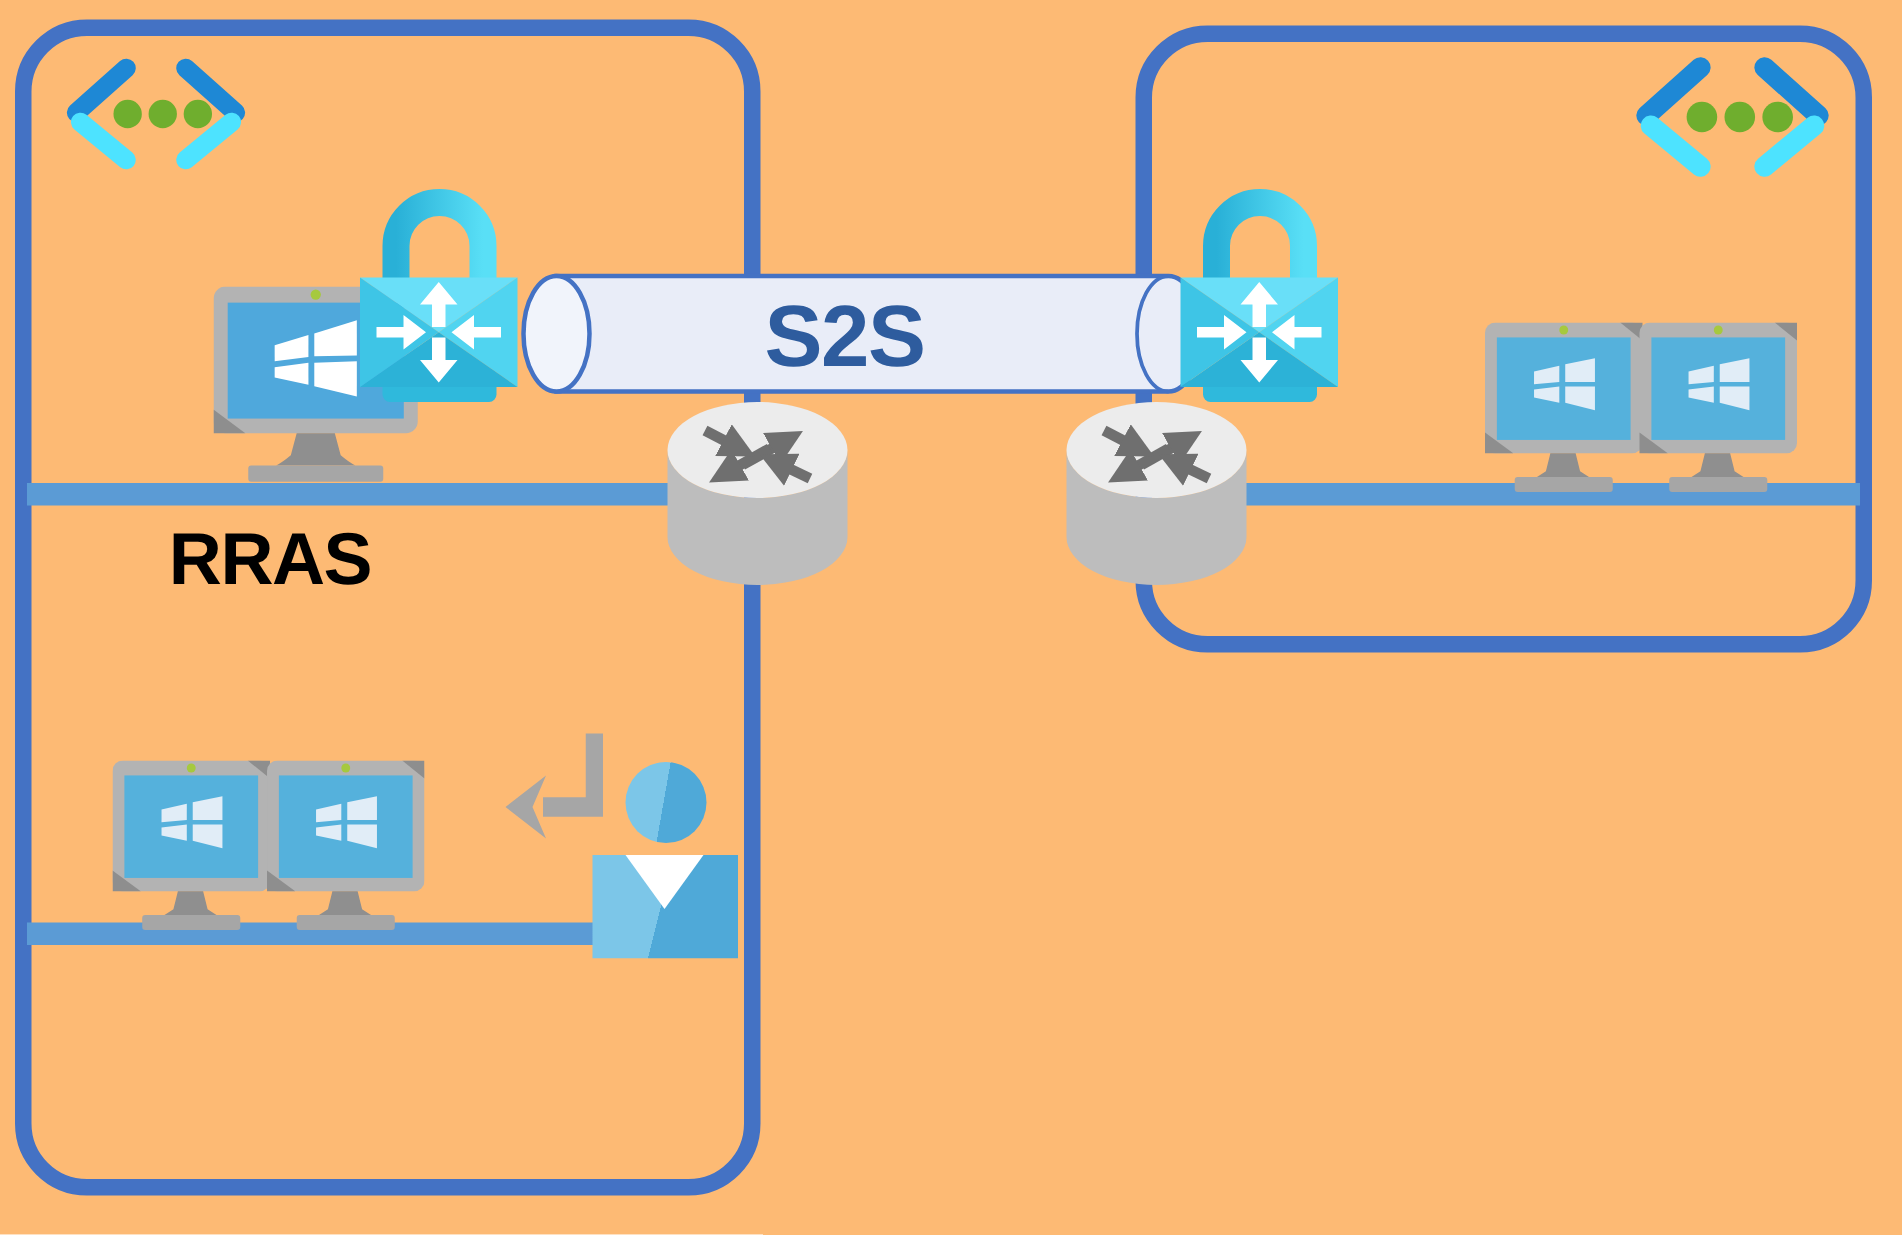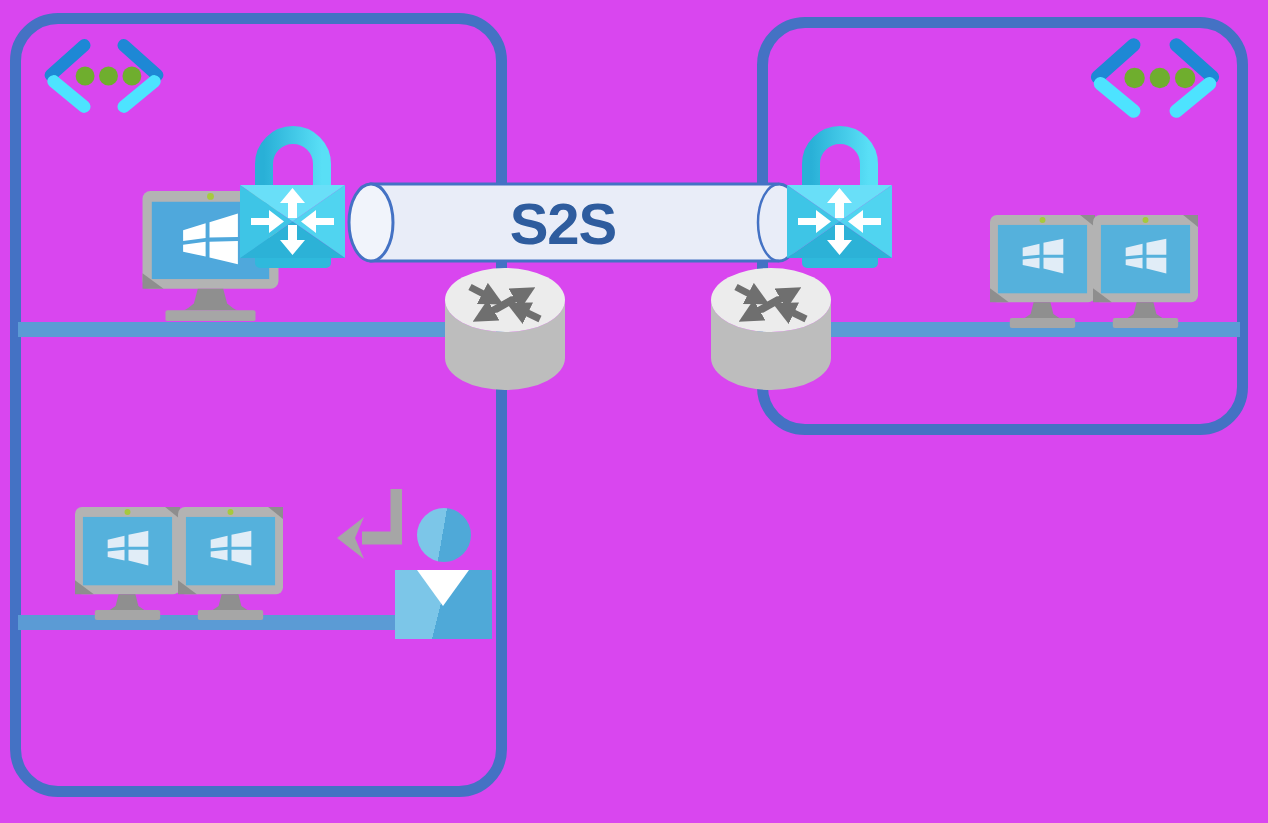--- a/index.html
+++ b/index.html
@@ -1,17 +1,17 @@
 <!DOCTYPE html>
 <html style="--box-border: #4472C4; --network-line: #5B9BD5; --tunnel-fill: #E9EDF8; --tunnel-cap-fill: #F1F4FB; --tunnel-label: #2E5C9E; --server-label: #000000; --lock: #2FB9DC; --lock-light: #59DFF6; --gateway-top: #69DFF8; --gateway-right: #50D4F0; --gateway-bottom: #2CB2D7; --gateway-left: #3EC5E6; --vnet-dark-blue: #1E88D5; --vnet-cyan: #4DE3FF; --vnet-green: #6FAE2E; --router-top: #ECECEC; --router-body: #BDBDBD; --router-arrow: #6F6F6F; --monitor-frame: #B3B3B3; --monitor-bevel: #8E8E8E; --monitor-screen: #4FA8DC; --monitor-screen2: #55B1DC; --monitor-stand: #8F8F8F; --monitor-base: #A6A6A6; --camera-dot: #A6C93E; --logo-white: #FFFFFF; --logo-pale: #E1EDF7; --user-light: #7CC6E8; --user-dark: #4FA9D8; --return-arrow: #A6A6A6;"><head>
 <meta charset="utf-8">
 <style>
   html,body{margin:0;padding:0;background:#fff;}
   body{font-family:"Liberation Sans","DejaVu Sans",sans-serif;}
-  .canvas{position:relative;width:1268px;height:823px;background:#d946ef;overflow:hidden;}
+  .canvas{position:relative;width:1268px;height:823px;background:#fdba74;overflow:hidden;}
   .abs{position:absolute;}
   .net-box{position:absolute;border:11px solid var(--box-border,#4472C4);border-radius:48px;background:transparent;z-index:1;}
   #box-left{left:10px;top:13px;width:475px;height:762px;}
   #box-right{left:757px;top:17px;width:469px;height:396px;}
   .hline{position:absolute;height:15px;background:var(--network-line,#5B9BD5);z-index:2;}
   #lan-left-top{left:18px;top:322px;width:430px;}
   #lan-right{left:825px;top:322px;width:415px;}
   #lan-left-bottom{left:18px;top:615px;width:450px;}
   .z3{z-index:3;} .z4{z-index:4;} .z5{z-index:5;} .z6{z-index:6;}
   #rras-label{left:105px;top:349px;width:150px;text-align:center;
@@ -156,20 +156,21 @@
     <path class="f-rb" d="M2 34 L2 92 A60 32 0 0 0 122 92 L122 34 A60 32 0 0 1 2 34 Z"></path>
     <ellipse class="f-rt" cx="62" cy="34" rx="60" ry="32"></ellipse>
     <g class="s-ra" stroke-width="7">
       <line x1="52" y1="44" x2="84" y2="26" marker-end="url(#ah2)"></line>
       <line x1="70" y1="33" x2="38" y2="51" marker-end="url(#ah2)"></line>
       <line x1="27" y1="21" x2="52" y2="34" marker-end="url(#ah2)"></line>
       <line x1="97" y1="53" x2="72" y2="41" marker-end="url(#ah2)"></line>
     </g>
   </svg>
 
+  <div class="abs" id="rras-label">RRAS</div>
 
   <svg class="abs z3" style="left:75px;top:507px;" width="208" height="113" viewBox="0 0 210 114">
     <g>
       <rect class="f-frame" x="0" y="0" width="106" height="88" rx="7"></rect>
       <path class="f-bevel" d="M0 88 L0 74 L19 88 Z"></path>
       <path class="f-bevel" d="M106 0 L91 0 L106 12 Z"></path>
       <rect class="f-scr2" x="8" y="10" width="90" height="69"></rect>
       <circle class="f-cam" cx="53" cy="5" r="3"></circle>
       <g>
         <polygon class="f-lp" points="33,33 50,29 50,40 33,41.5"></polygon>

